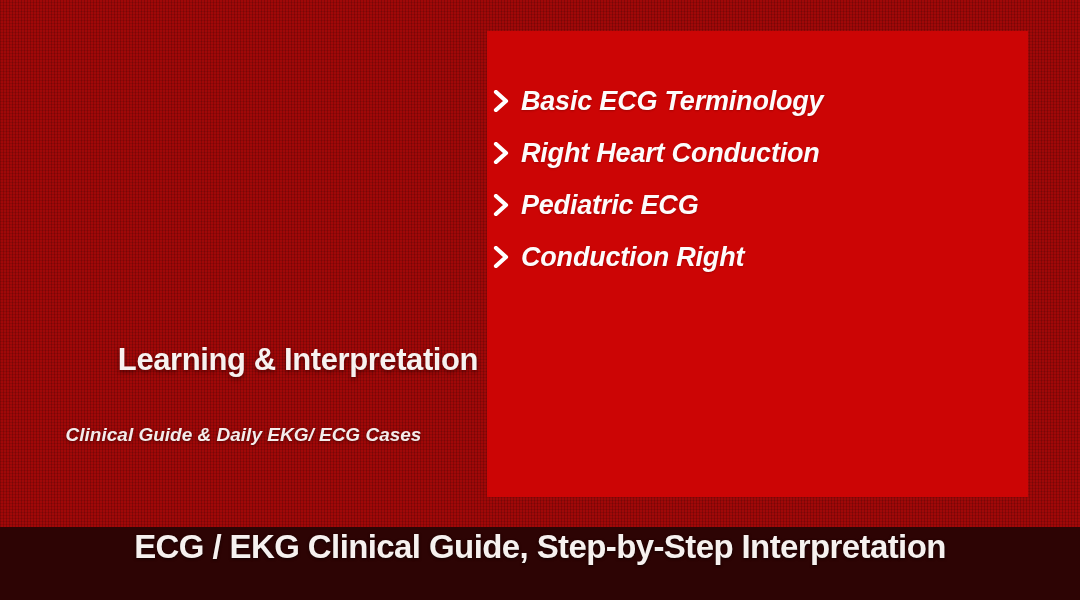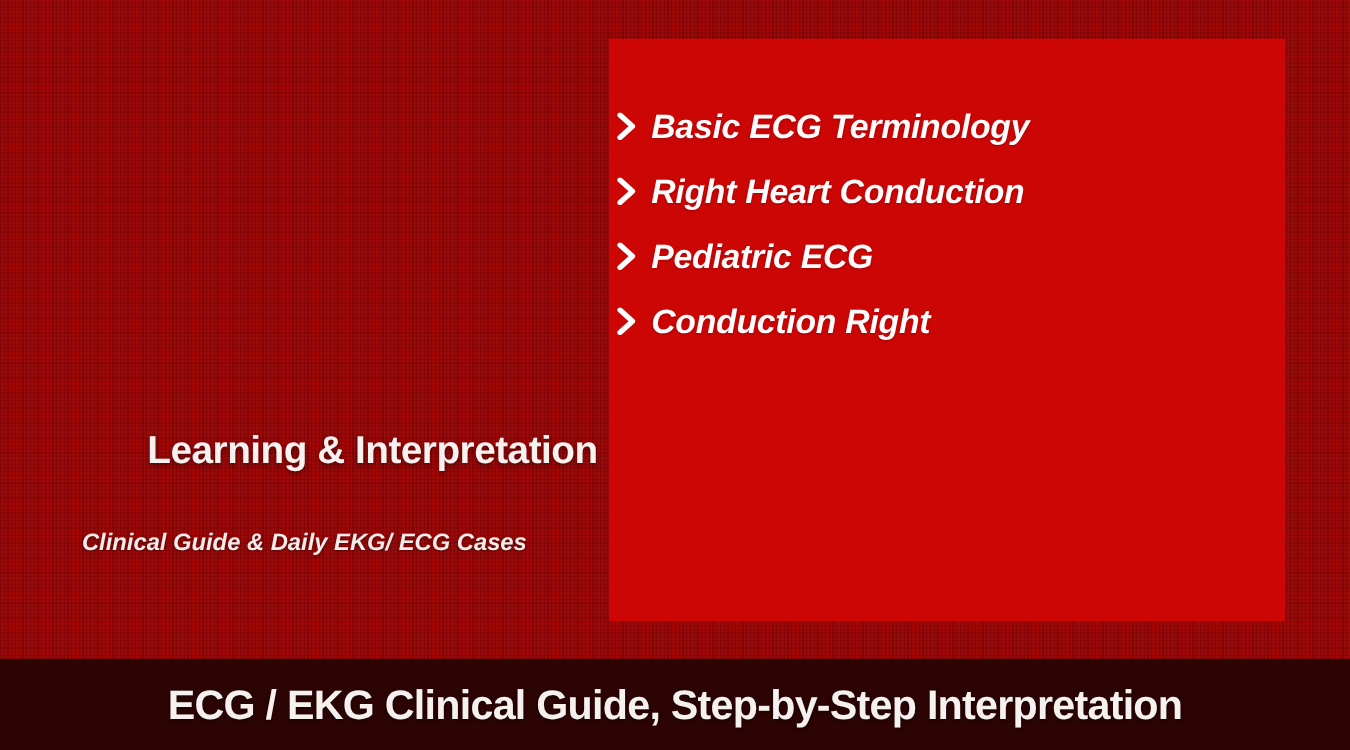--- a/index.html
+++ b/index.html
@@ -141,21 +141,21 @@
     text-shadow:0 1px 2px rgba(0,0,0,0.2);
   }
 
   
   #bottom-banner {
     position:absolute;
     left:0; top:527px;
     width:1080px; height:73px;
     background:#2d0404;
     display:flex;
-    align-items:center;
+    align-items:flex-start;
     justify-content:center;
   }
 
   #banner-text {
     font-family:"Liberation Sans", sans-serif;
     font-weight:bold;
     font-size:33px;
     line-height:40px;
     letter-spacing:-0.6px;
     color:#f6f1ef;

